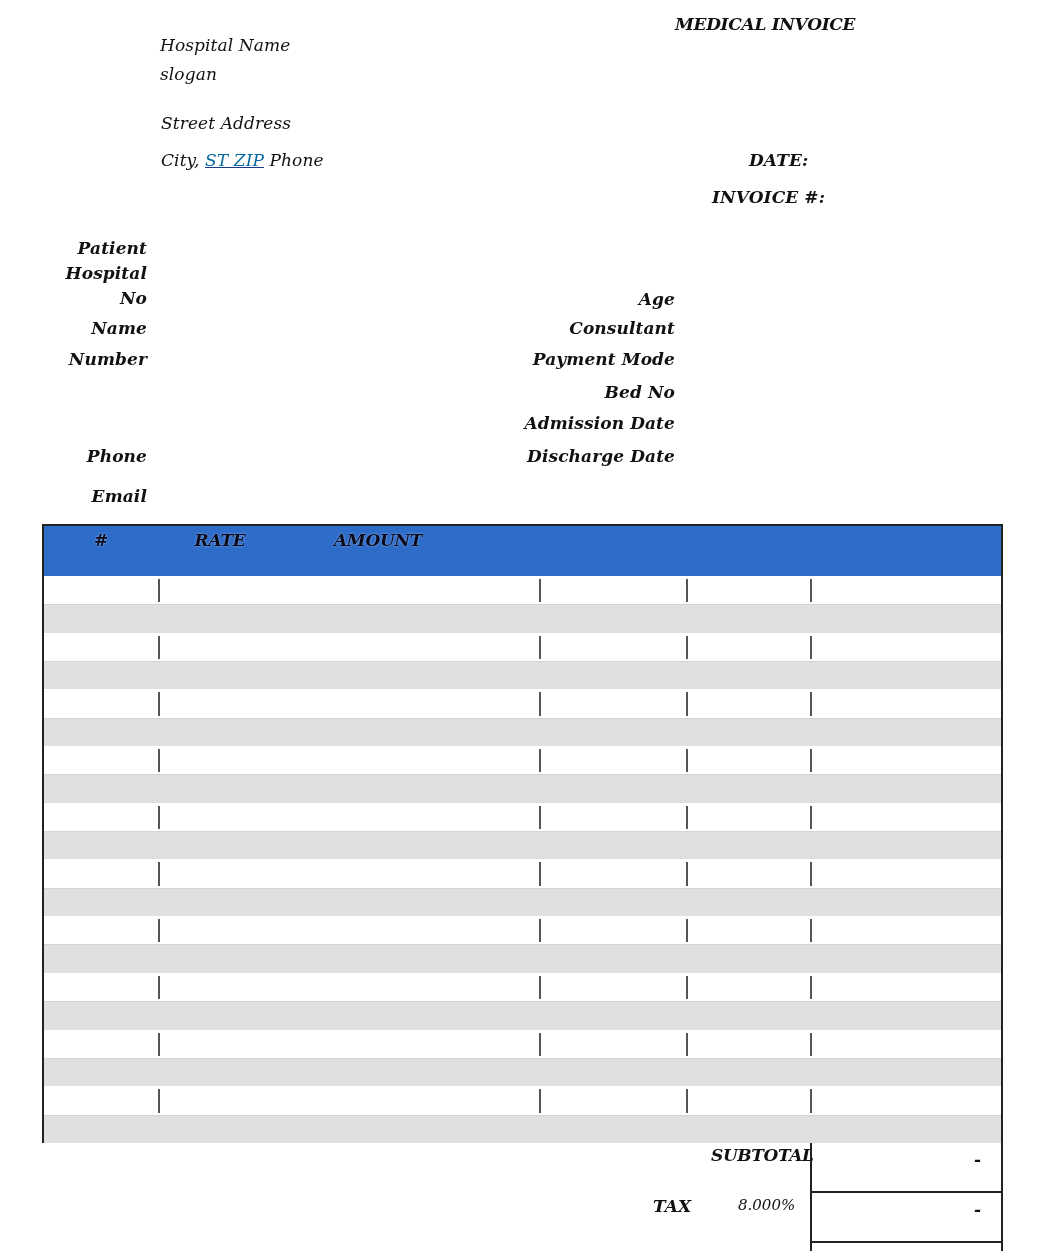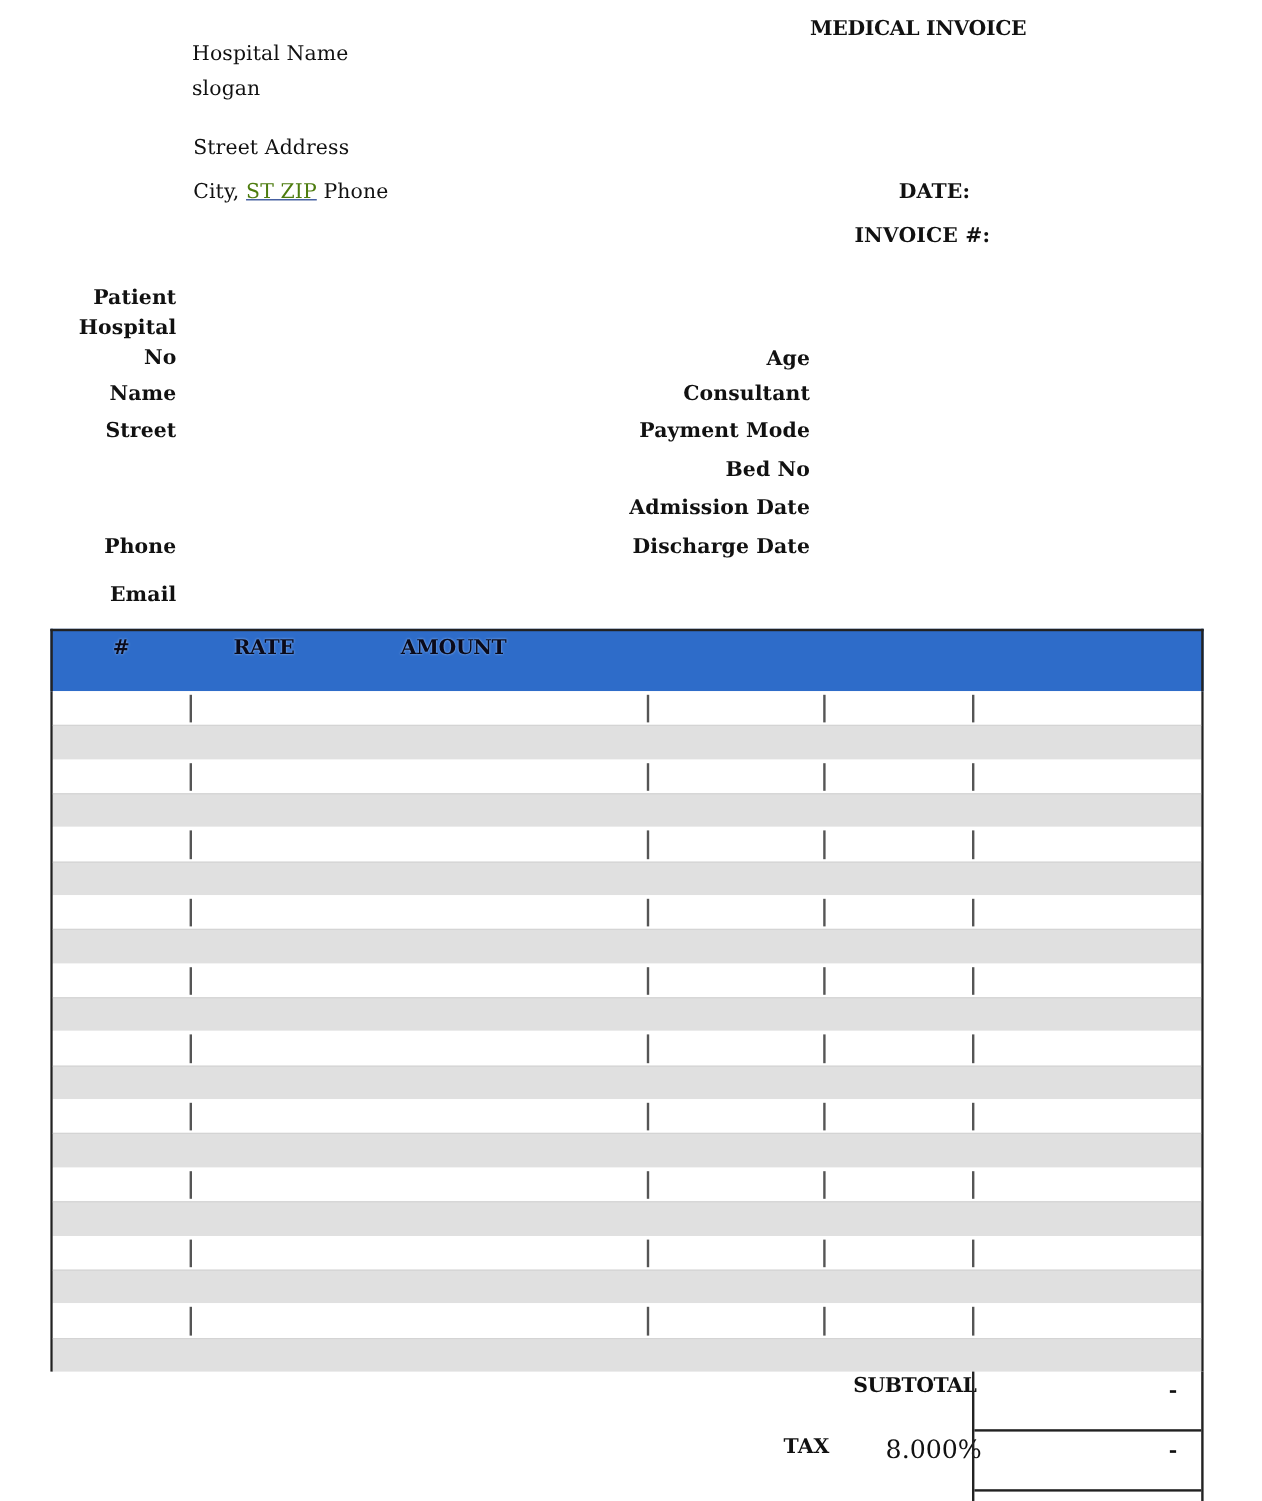--- a/index.html
+++ b/index.html
@@ -1,30 +1,30 @@
 <!DOCTYPE html>
 <html><head>
   <meta charset="utf-8">
   <style>
     * { box-sizing: border-box; margin: 0; padding: 0; }
     html, body {
       width: 1052px; height: 1251px; background: #ffffff; overflow: hidden;
       font-family: "DejaVu Serif", "Liberation Serif", serif;
       color: #111;
     }
-    .page { position: relative; width: 1052px; height: 1251px; }
+    .page { position: relative; width: 1052px; height: 1251px; font-style: italic; }
     .abs { position: absolute; white-space: nowrap; }
     .t { font-size: 17px; letter-spacing: 0.1px; }
 
     .invoice-title { left: 675px; top: 14px; font-size: 17px; font-weight: bold; letter-spacing: -0.3px; }
     .hosp-name { left: 160px; top: 35px; }
     .slogan { left: 160px; top: 64px; }
     .street { left: 161px; top: 113px; }
     .city { left: 161px; top: 150px; }
-    .city .link { color: #4d7c0f; text-decoration: underline; text-decoration-color: #1a3a8a; }
+    .city .link { color: #0369a1; text-decoration: underline; text-decoration-color: #1a3a8a; }
     .phone { left: 160px; top: 187px; }
     .phone .squiggle { text-decoration: underline wavy #d02020; text-underline-offset: 3px; }
     .date-label { left: 749px; top: 150px; font-weight: bold; }
     .inv-label { left: 712px; top: 187px; font-weight: bold; }
 
     .lbl-left { width: 110px; right: auto; text-align: right; font-weight: bold; }
     .lbl-right { width: 200px; text-align: right; font-weight: bold; }
 
     
     .table { position: absolute; left: 42px; top: 524px; width: 961px; }
@@ -48,21 +48,21 @@
     .tr.white { background: #ffffff; }
     .tr.gray { background: #e0e0e0; border-top: 1px solid #d4d4d4; }
     .td { height: 100%; position: relative; }
     .tr.white .td.sep::before {
       content: ""; position: absolute; left: 0; top: 3px; bottom: 2px; width: 2px; background: #555;
     }
 
     
     .sub-label { left: 711px; top: 1145px; font-weight: bold; font-size: 17px; letter-spacing: -0.4px; }
     .tax-label { left: 653px; top: 1196px; font-weight: bold; font-size: 17px; }
-    .tax-rate { left: 738px; top: 1196px; font-size: 21px; }
+    .tax-rate { left: 738px; top: 1196px; font-size: 15px; }
     .totals-box { position: absolute; left: 810px; top: 1143px; width: 193px; height: 108px;
       border-left: 2px solid #222; border-right: 2px solid #222; }
     .tot-row { height: 50px; border-bottom: 2px solid #222; position: relative; }
     .tot-val { position: absolute; right: 20px; top: 6px; font-size: 17px; font-weight: bold; }
   </style>
 </head>
 <body>
 
 <div class="page">
 
@@ -75,21 +75,21 @@
     <span>City, </span><span class="link">ST ZIP</span><span> Phone</span>
   </div>
 
   <div class="abs t date-label">DATE:</div>
   <div class="abs t inv-label">INVOICE #:</div>
 
   <div class="abs t lbl-left" style="left:37px; top:238px;">Patient</div>
   <div class="abs t lbl-left" style="left:37px; top:263px;">Hospital</div>
   <div class="abs t lbl-left" style="left:37px; top:288px;">No</div>
   <div class="abs t lbl-left" style="left:37px; top:318px;">Name</div>
-  <div class="abs t lbl-left" style="left:37px; top:349px;">Street</div>
+  <div class="abs t lbl-left" style="left:37px; top:349px;">Number</div>
   <div class="abs t lbl-left" style="left:37px; top:446px;">Phone</div>
   <div class="abs t lbl-left" style="left:37px; top:486px;text-align:right;">Email</div>
 
   <div class="abs t lbl-right" style="left:475px; top:289px;">Age</div>
   <div class="abs t lbl-right" style="left:475px; top:318px;">Consultant</div>
   <div class="abs t lbl-right" style="left:475px; top:349px;">Payment Mode</div>
   <div class="abs t lbl-right" style="left:475px; top:382px;">Bed No</div>
   <div class="abs t lbl-right" style="left:475px; top:413px;">Admission Date</div>
   <div class="abs t lbl-right" style="left:475px; top:446px;">Discharge Date</div>
 

